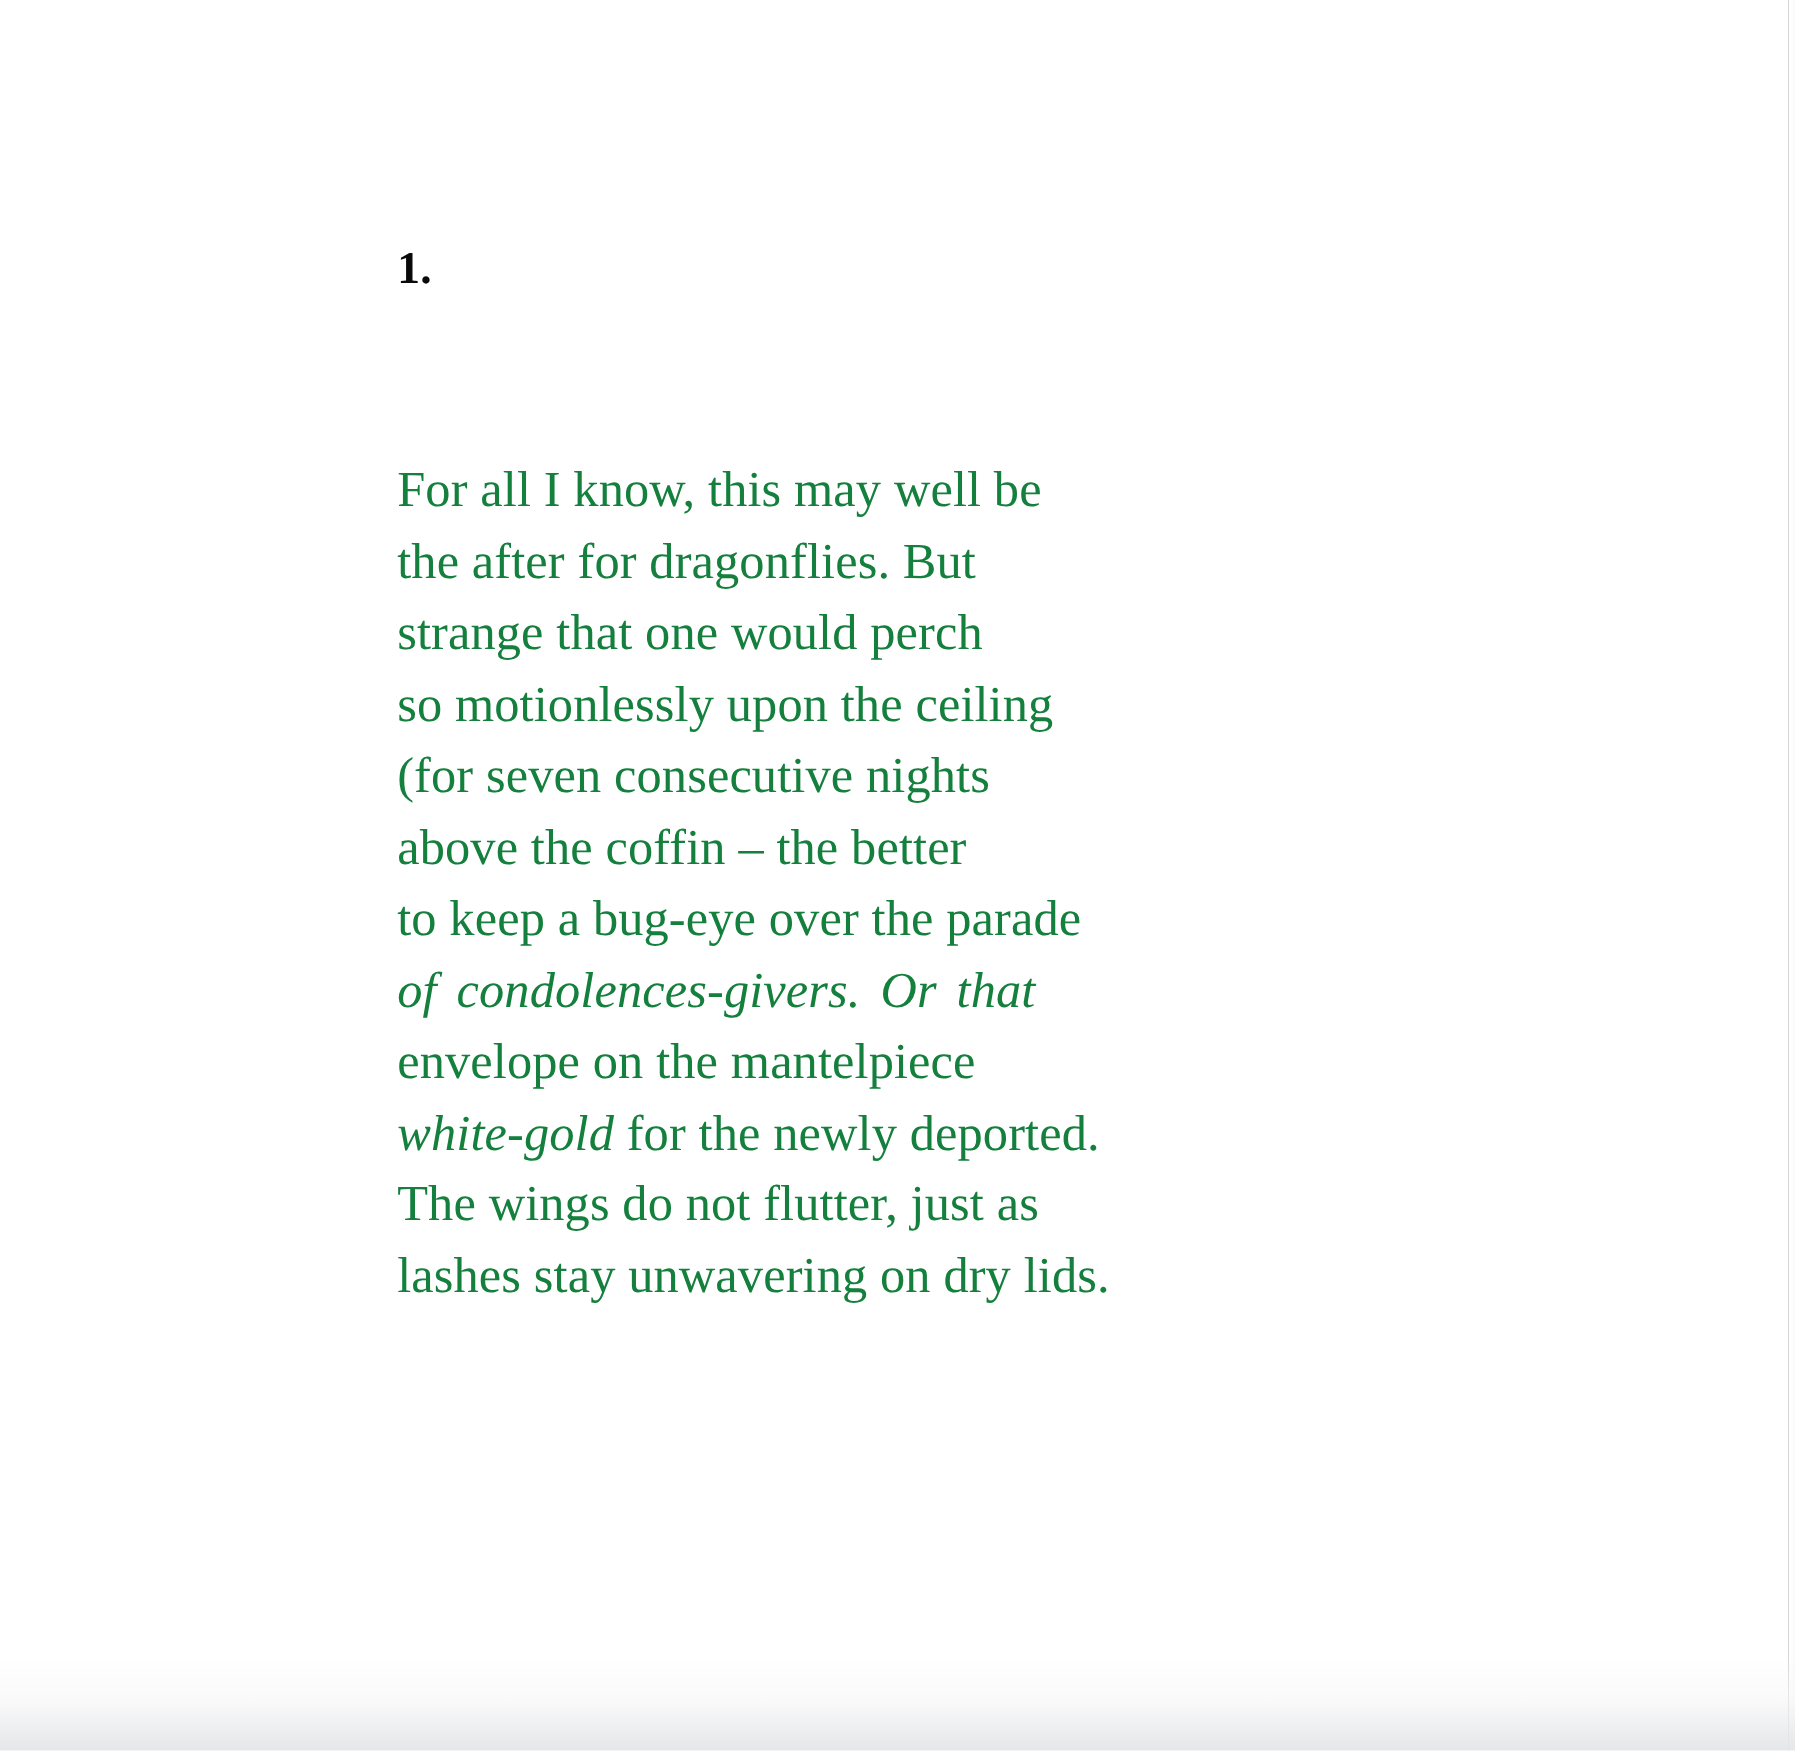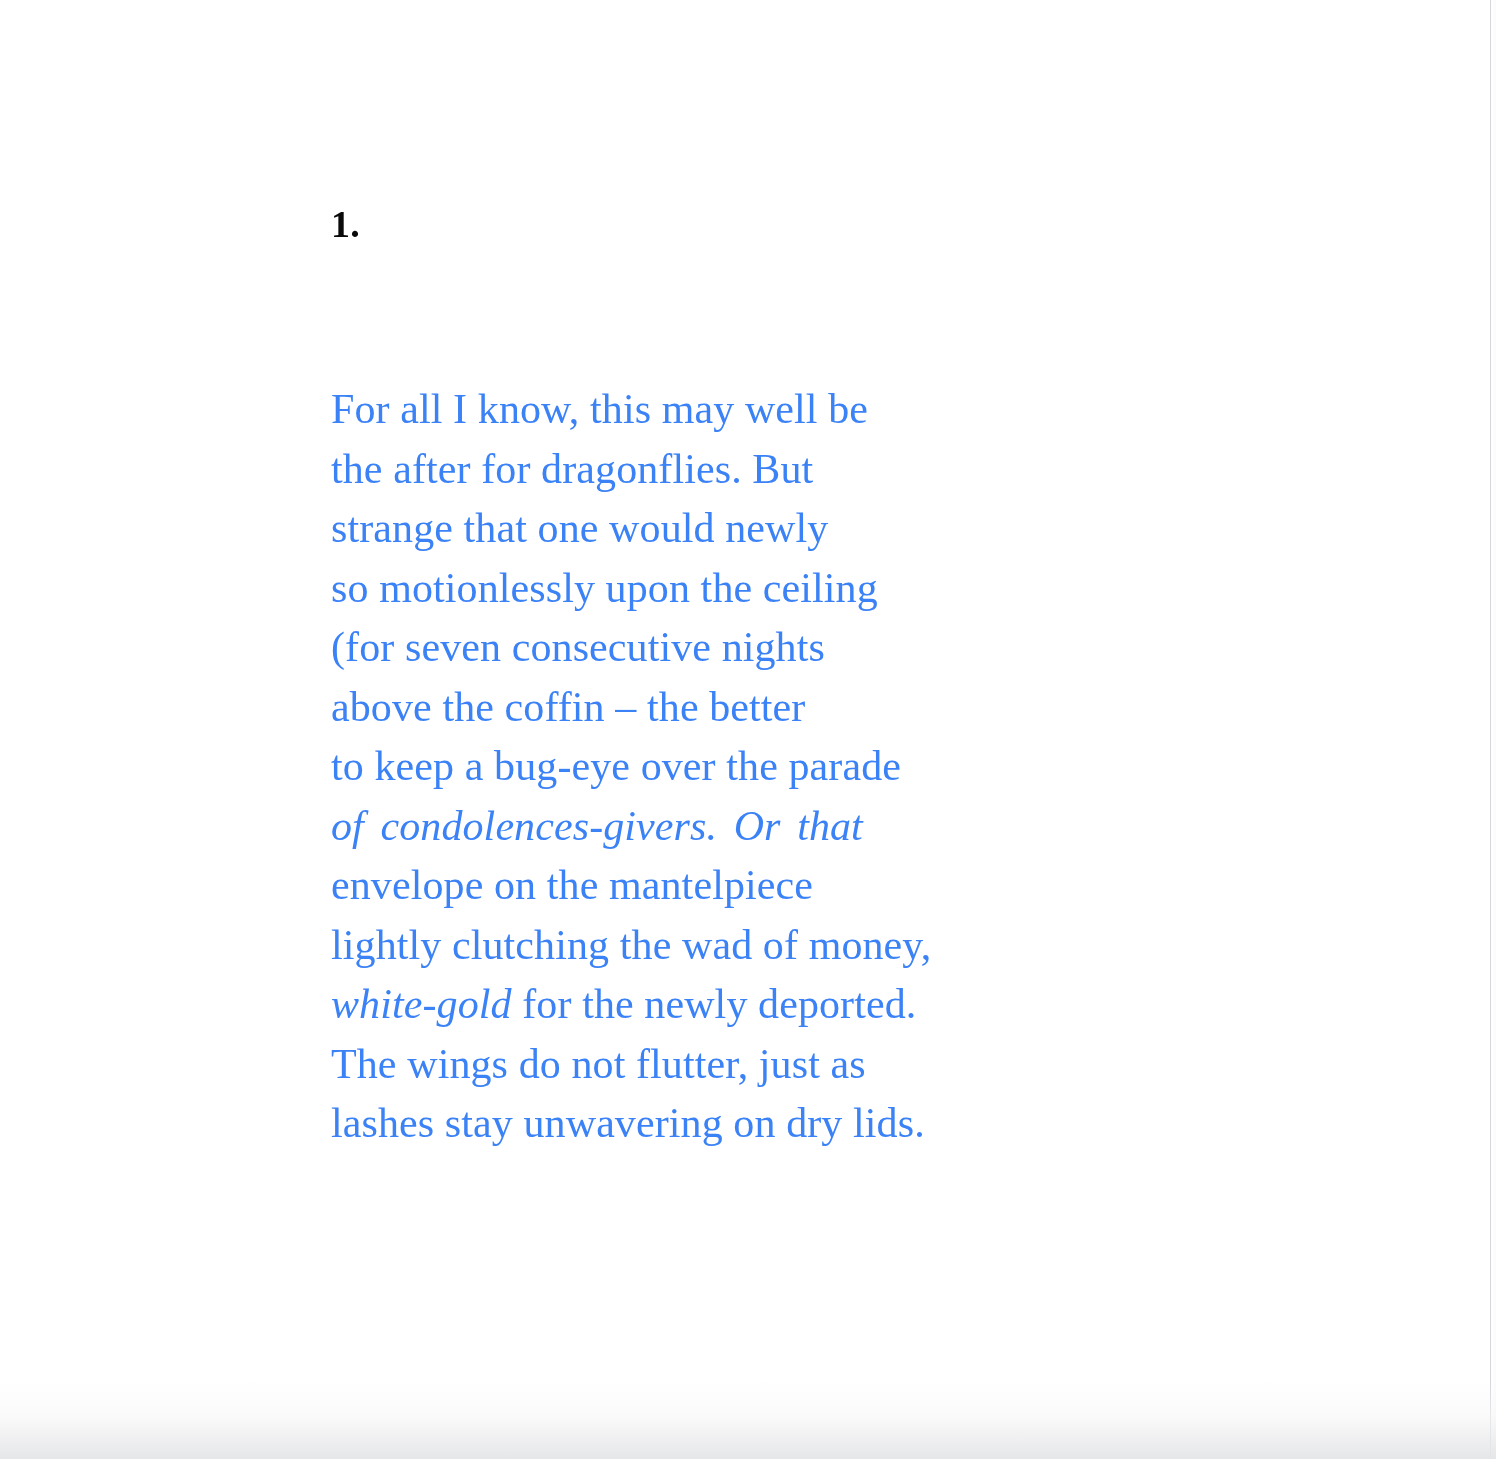--- a/index.html
+++ b/index.html
@@ -78,21 +78,21 @@
   .poem {
     position: absolute;
     left: 0;
     top: 380px;
     width: 660px;
   }
 
   .poem-line {
     font-size: 42px;
     line-height: 59.5px;
-    color: #3b82f6;
+    color: #15803d;
     white-space: pre;
     letter-spacing: 0.1px;
   }
 
   .poem-line.wide-space {
     word-spacing: 6px;
     font-style: italic;
   }
 
   .poem-line em {
@@ -104,28 +104,27 @@
 
 <div class="page">
 
   <div class="content">
 
     <div class="section-number">1.</div>
 
     <div class="poem">
         <div class="poem-line">For all I know, this may well be</div>
         <div class="poem-line">the after for dragonflies. But</div>
-        <div class="poem-line">strange that one would newly</div>
+        <div class="poem-line">strange that one would perch</div>
         <div class="poem-line">so motionlessly upon the ceiling</div>
         <div class="poem-line">(for seven consecutive nights</div>
         <div class="poem-line">above the coffin – the better</div>
         <div class="poem-line">to keep a bug-eye over the parade</div>
         <div class="poem-line wide-space">of condolences-givers. Or that</div>
         <div class="poem-line">envelope on the mantelpiece</div>
-        <div class="poem-line">lightly clutching the wad of money,</div>
         <div class="poem-line"><em>white-gold</em> for the newly deported.</div>
         <div class="poem-line">The wings do not flutter, just as</div>
         <div class="poem-line">lashes stay unwavering on dry lids.</div>
       </div>
 
   </div>
 
   <div class="page-edge-right"></div>
   <div class="page-edge-right-fade"></div>
   <div class="page-edge-bottom"></div>

